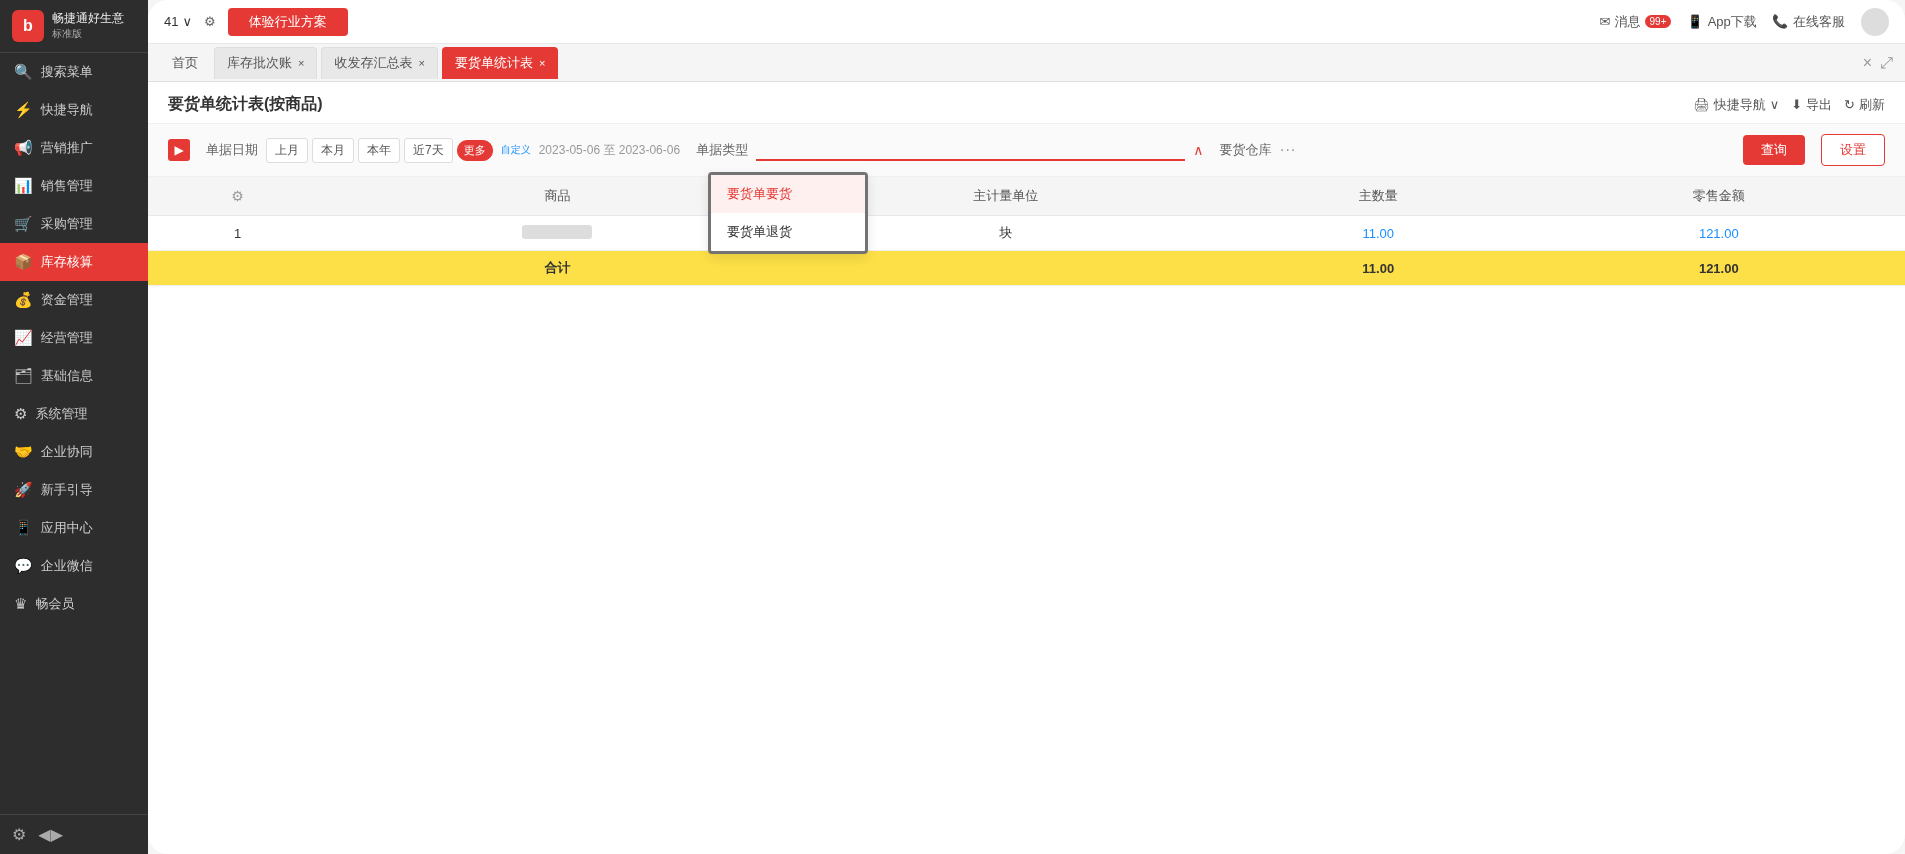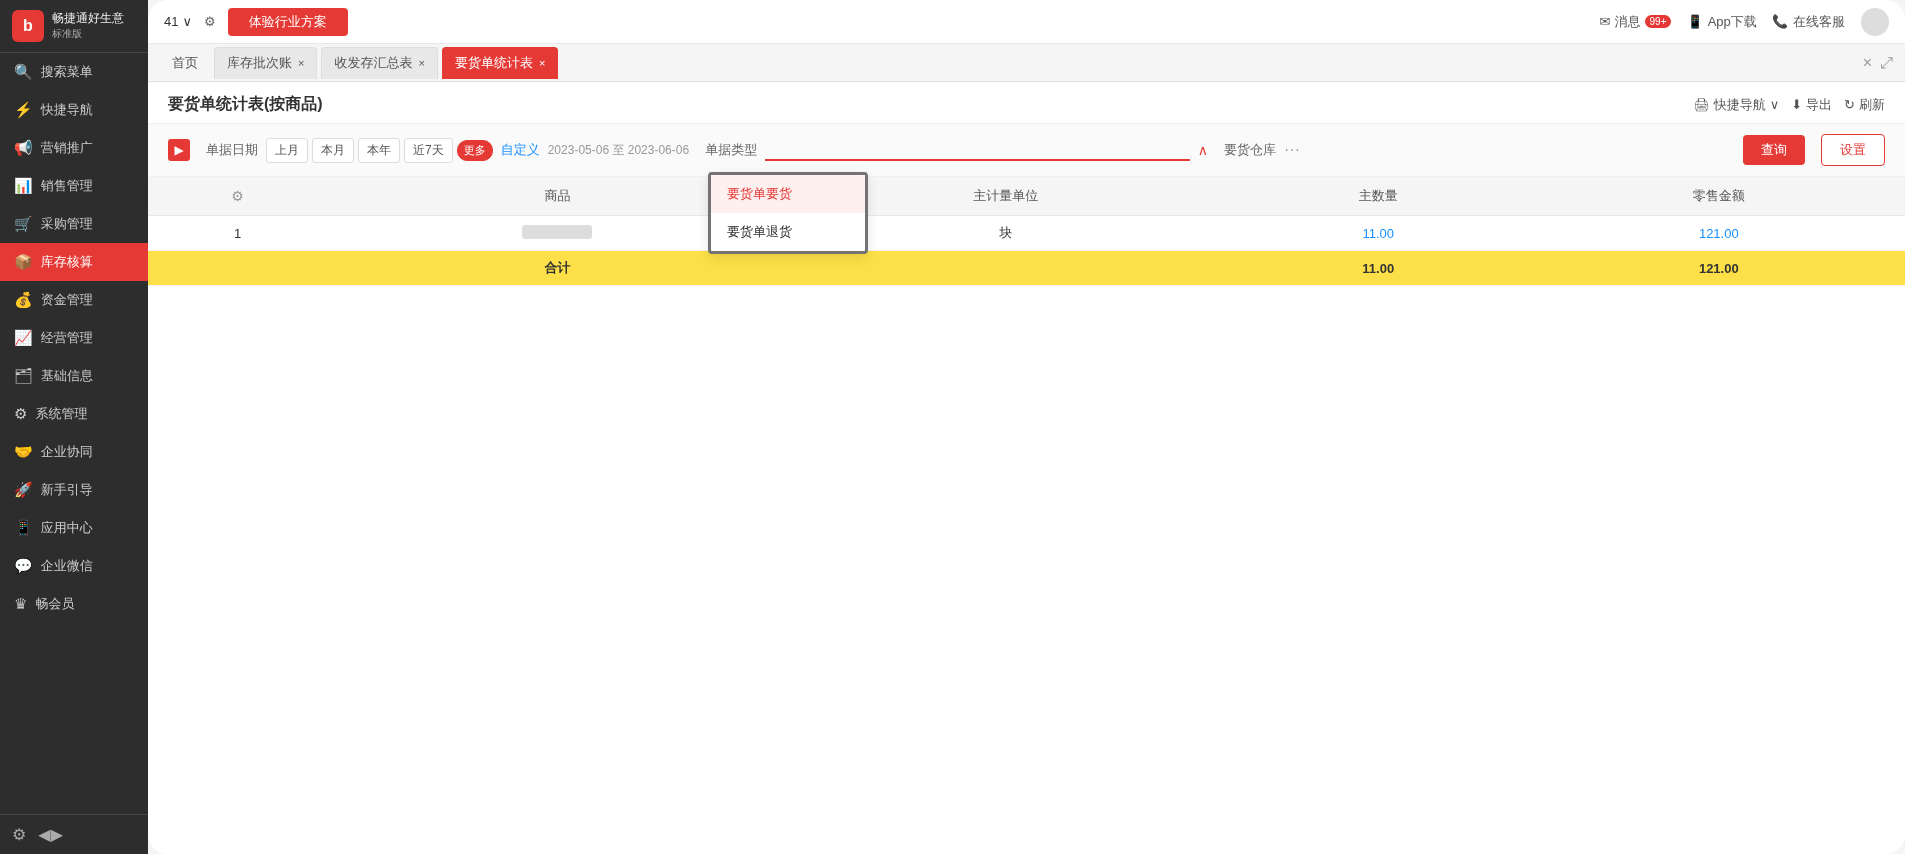--- a/index.html
+++ b/index.html
@@ -181,21 +181,21 @@
     }
     .filter-btn.hot {
       background:#e53935;
       color:white;
       border-color:#e53935;
       border-radius:10px;
       font-size:11px;
       padding:2px 6px;
     }
     .filter-date { font-size:12px;color:#999; }
-    .filter-custom { color:#1890ff;cursor:pointer;font-size:13px; }
+    .filter-custom { color:#1890ff;cursor:pointer;font-size:10px; }
     .filter-type-section { display:flex;align-items:center;gap:8px;flex:1; }
     .filter-type-label { color:#666;font-size:13px;white-space:nowrap; }
     .filter-type-input {
       flex:1;
       border:none;
       border-bottom:2px solid #e53935;
       background:transparent;
       outline:none;
       font-size:13px;
       padding:2px 4px;

